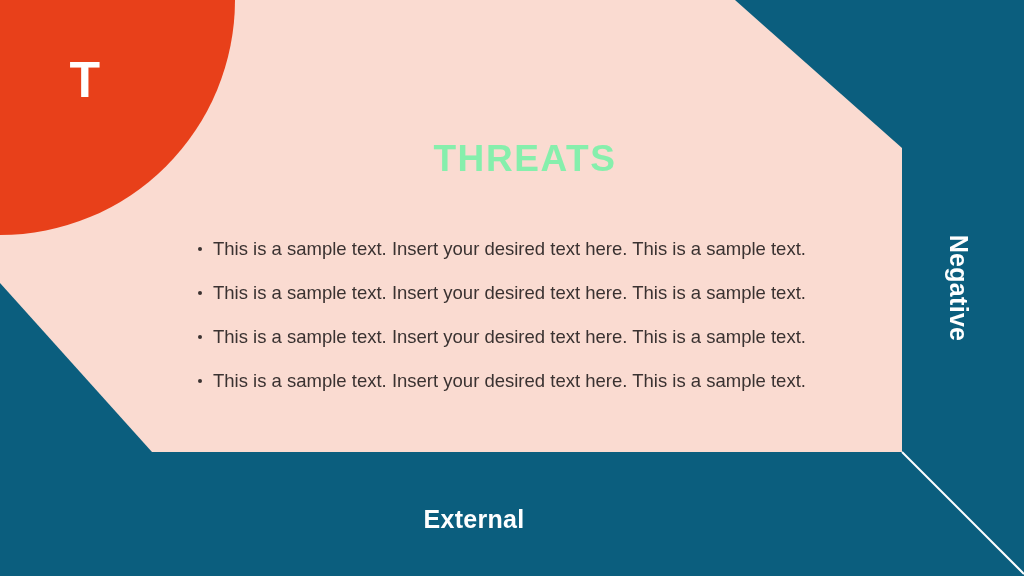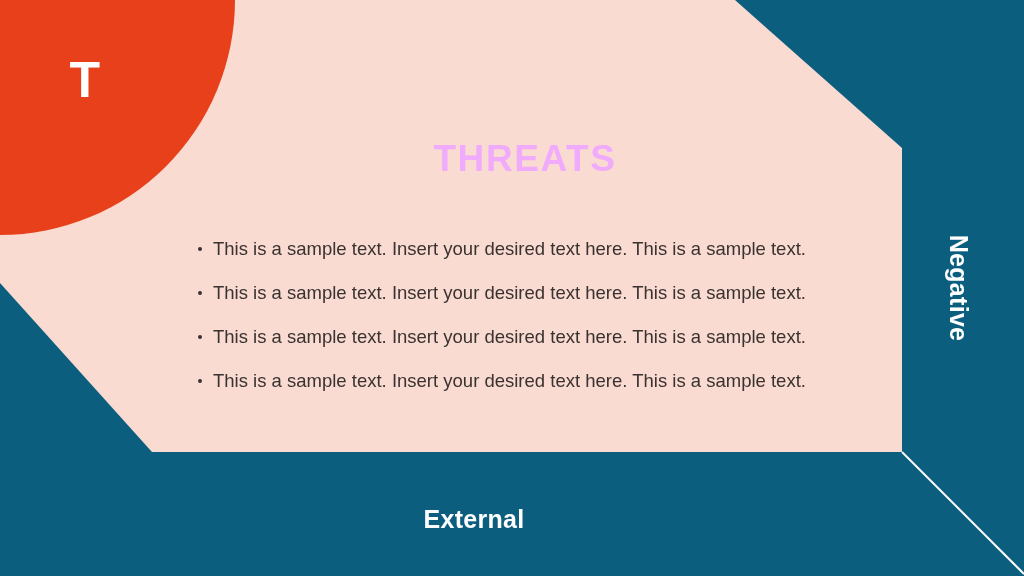--- a/index.html
+++ b/index.html
@@ -42,21 +42,21 @@
     user-select: none;
   }
 
   
   .title {
     position: absolute;
     left: 0;
     top: 139px;
     width: 1024px;
     text-align: center;
-    color: #f0abfc;
+    color: #86efac;
     font-size: 37px;
     font-weight: bold;
     letter-spacing: 1.6px;
     font-family: "Liberation Sans", sans-serif;
     line-height: 1.1;
   }
   
   .title-inner {
     display: inline-block;
     transform: translateX(13px);

